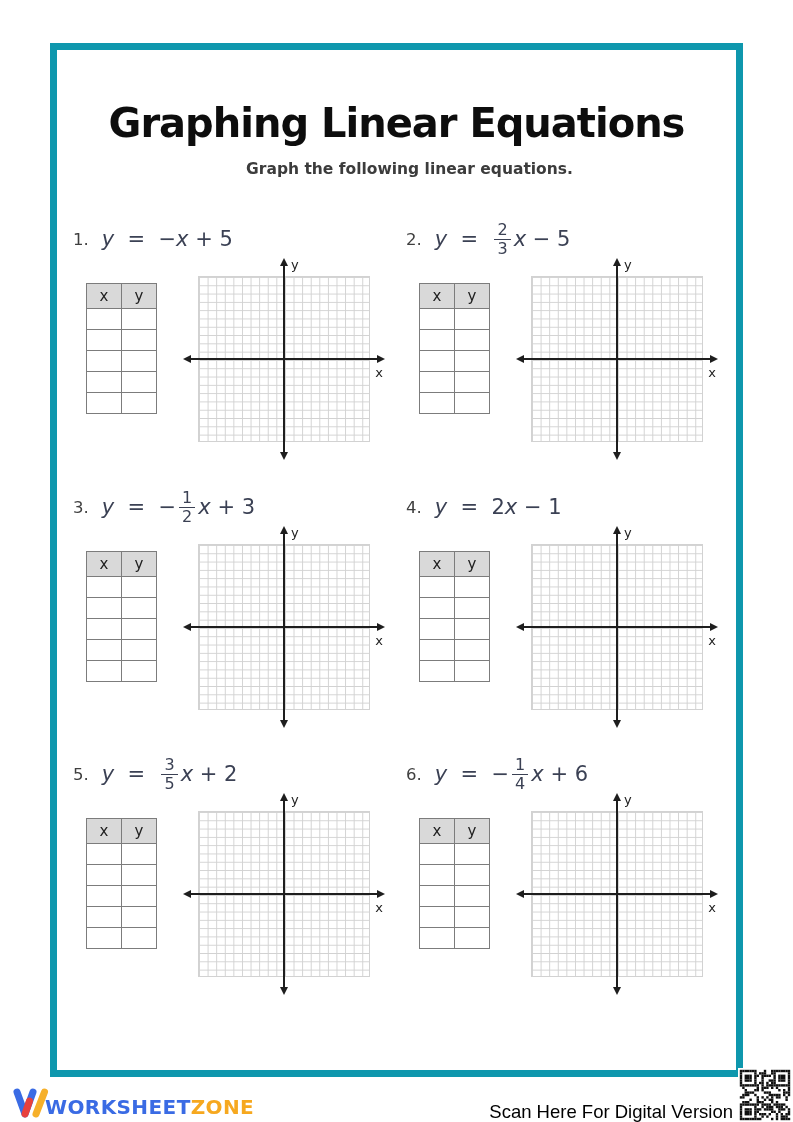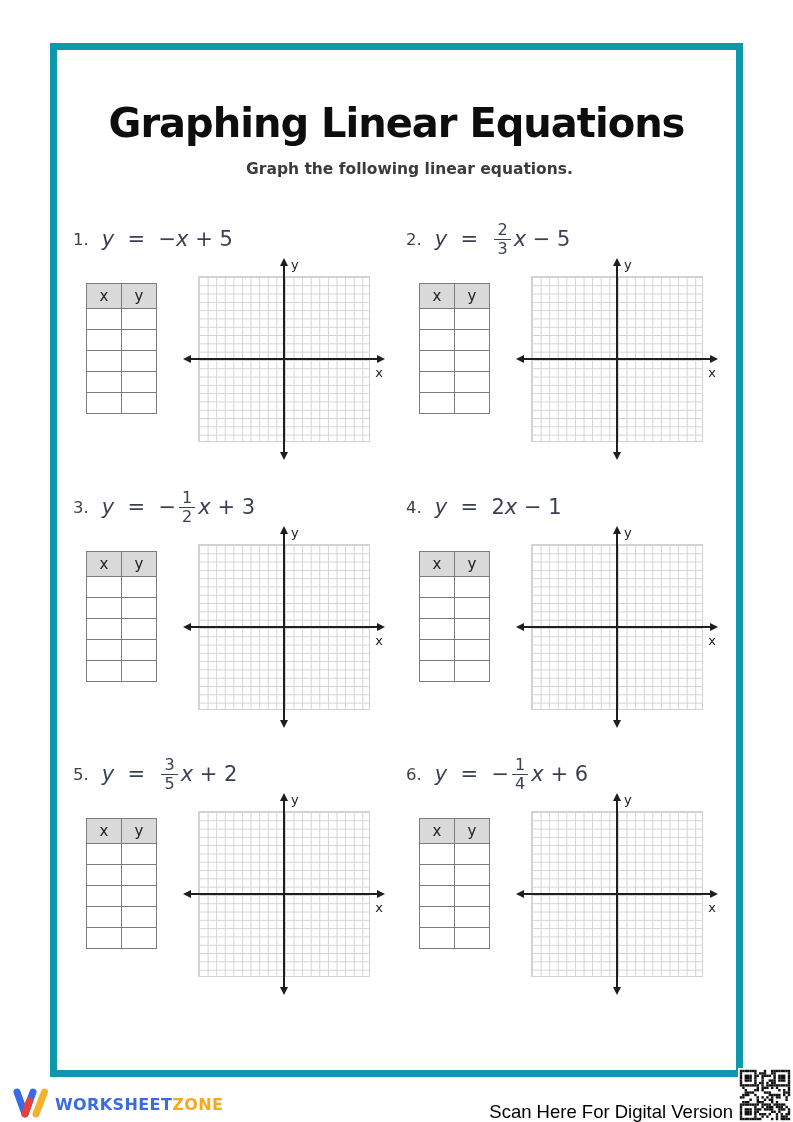--- a/index.html
+++ b/index.html
@@ -53,21 +53,21 @@
         border-left:4px solid transparent;border-right:4px solid transparent;
         border-bottom:8px solid #1e1e1e;}
   .y-axis::after{content:"";position:absolute;bottom:-6px;left:-3px;width:0;height:0;
         border-left:4px solid transparent;border-right:4px solid transparent;
         border-top:8px solid #1e1e1e;}
   .y-label{position:absolute;top:-19px;left:calc(50% + 7px);font-size:13px;color:#222;}
   .x-label{position:absolute;top:calc(50% + 6px);right:-13px;font-size:13px;color:#222;}
 
   
   .logo{position:absolute;left:12px;top:1086px;}
-  .brand{position:absolute;left:55px;top:1095px;font-size:16px;font-weight:bold;
+  .brand{position:absolute;left:45px;top:1095px;font-size:20px;font-weight:bold;
          letter-spacing:0.4px;}
   .brand-first{color:#3a6be4;}
   .brand-second{color:#f6a81f;}
   .scan-text{position:absolute;right:60px;top:1093px;font-size:18.5px;color:#000;
              font-family:"Liberation Sans",sans-serif;margin-top:8px;}
   .qr{position:absolute;right:1px;top:1068px;width:54px;height:54px;background:#fff;}
 </style>
 </head>
 <body>
 

